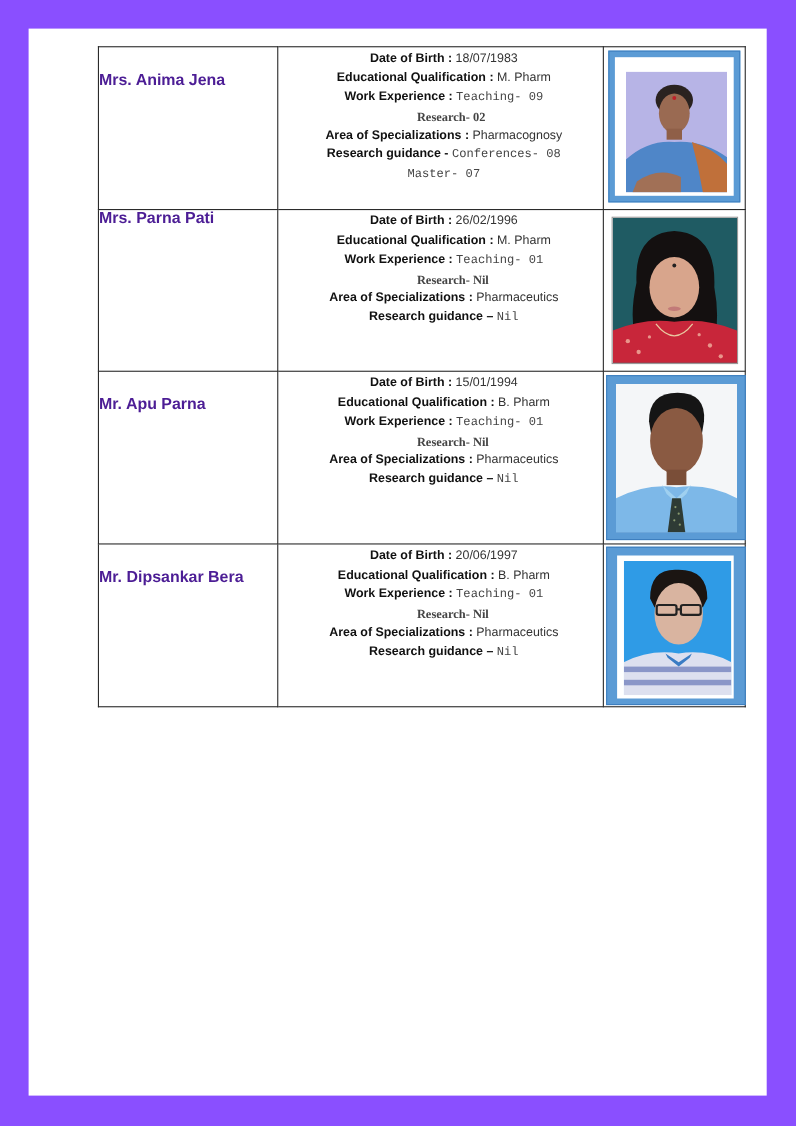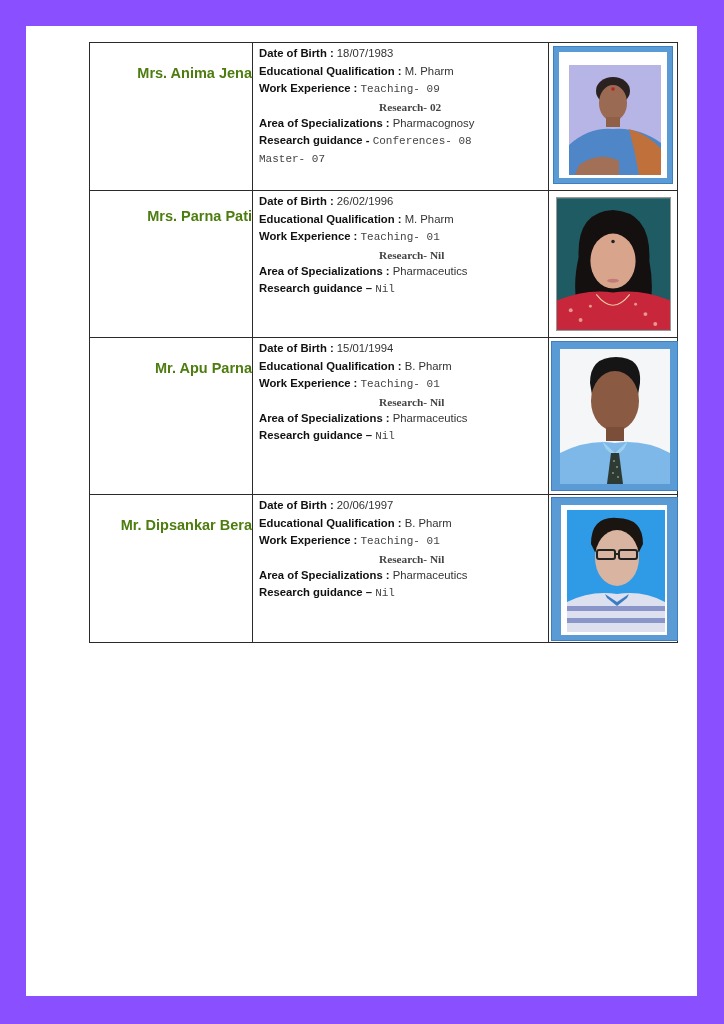--- a/index.html
+++ b/index.html
@@ -24,34 +24,34 @@
       table-layout: fixed;
     }
     .faculty-table td {
       border: 1.5px solid #2b2b2b;
       vertical-align: top;
     }
     .col-name { width: 163px; }
     .col-info { width: 296px; }
     .col-photo { width: 129px; }
     .name-cell {
-      text-align: right;
+      text-align: left;
       font-family: "Liberation Sans", sans-serif;
       font-weight: bold;
       font-size: 14.5px;
-      color: #4d7c0f;
+      color: #4c1d95;
     }
     .name-cell span { display: block; }
     .info-cell {
       padding: 2px 0 0 6px;
       font-size: 11.3px;
       line-height: 17.6px;
       color: #222;
     }
-    .line { white-space: nowrap; }
+    .line { white-space: nowrap; text-align: center; }
     .lbl { font-weight: bold; color: #111; font-family: "Liberation Sans", sans-serif; }
     .val { font-family: "Liberation Sans", sans-serif; color: #333; }
     .serif { font-family: Liberation Mono, monospace; font-size: 11px; color: #444; }
     .indent { padding-left: 120px; font-family: "Liberation Serif", serif; color: #444; line-height: 16px; font-weight: bold; }
     .photo-cell { padding: 0; position: relative; }
     .frame {
       position: absolute;
       background: #5b9bd5;
       border: 1px solid #3e7fbf;
     }
@@ -103,21 +103,21 @@
             <path d="M0 110 L0 80 Q20 62 44 64 Q70 62 92 78 L92 110 Z" fill="#4f86c8"></path>
             <path d="M60 64 Q80 70 92 84 L92 110 L70 110 Q66 86 60 64 Z" fill="#c0703a"></path>
             <path d="M10 100 Q30 86 50 96 L50 110 L6 110 Z" fill="#b56a3a" opacity="0.8"></path>
           </svg>
         </div>
       </td>
     </tr>
 
     <tr style="height:147px;">
       <td class="name-cell">
-        <span style="margin-top:17px;">Mrs. Parna Pati</span>
+        <span style="margin-top:0;">Mrs. Parna Pati</span>
       </td>
       <td class="info-cell">
         <div class="line"><span class="lbl">Date of Birth :</span> <span class="val">26/02/1996</span></div>
         <div class="line"><span class="lbl">Educational Qualification :</span> <span class="val">M. Pharm</span></div>
         <div class="line"><span class="lbl">Work Experience :</span> <span class="serif">Teaching- 01</span></div>
         <div class="indent">Research- Nil</div>
         <div class="line"><span class="lbl">Area of Specializations :</span> <span class="val">Pharmaceutics</span></div>
         <div class="line"><span class="lbl">Research guidance</span><span class="lbl"> – </span><span class="serif">Nil</span></div>
       </td>
       <td class="photo-cell">

